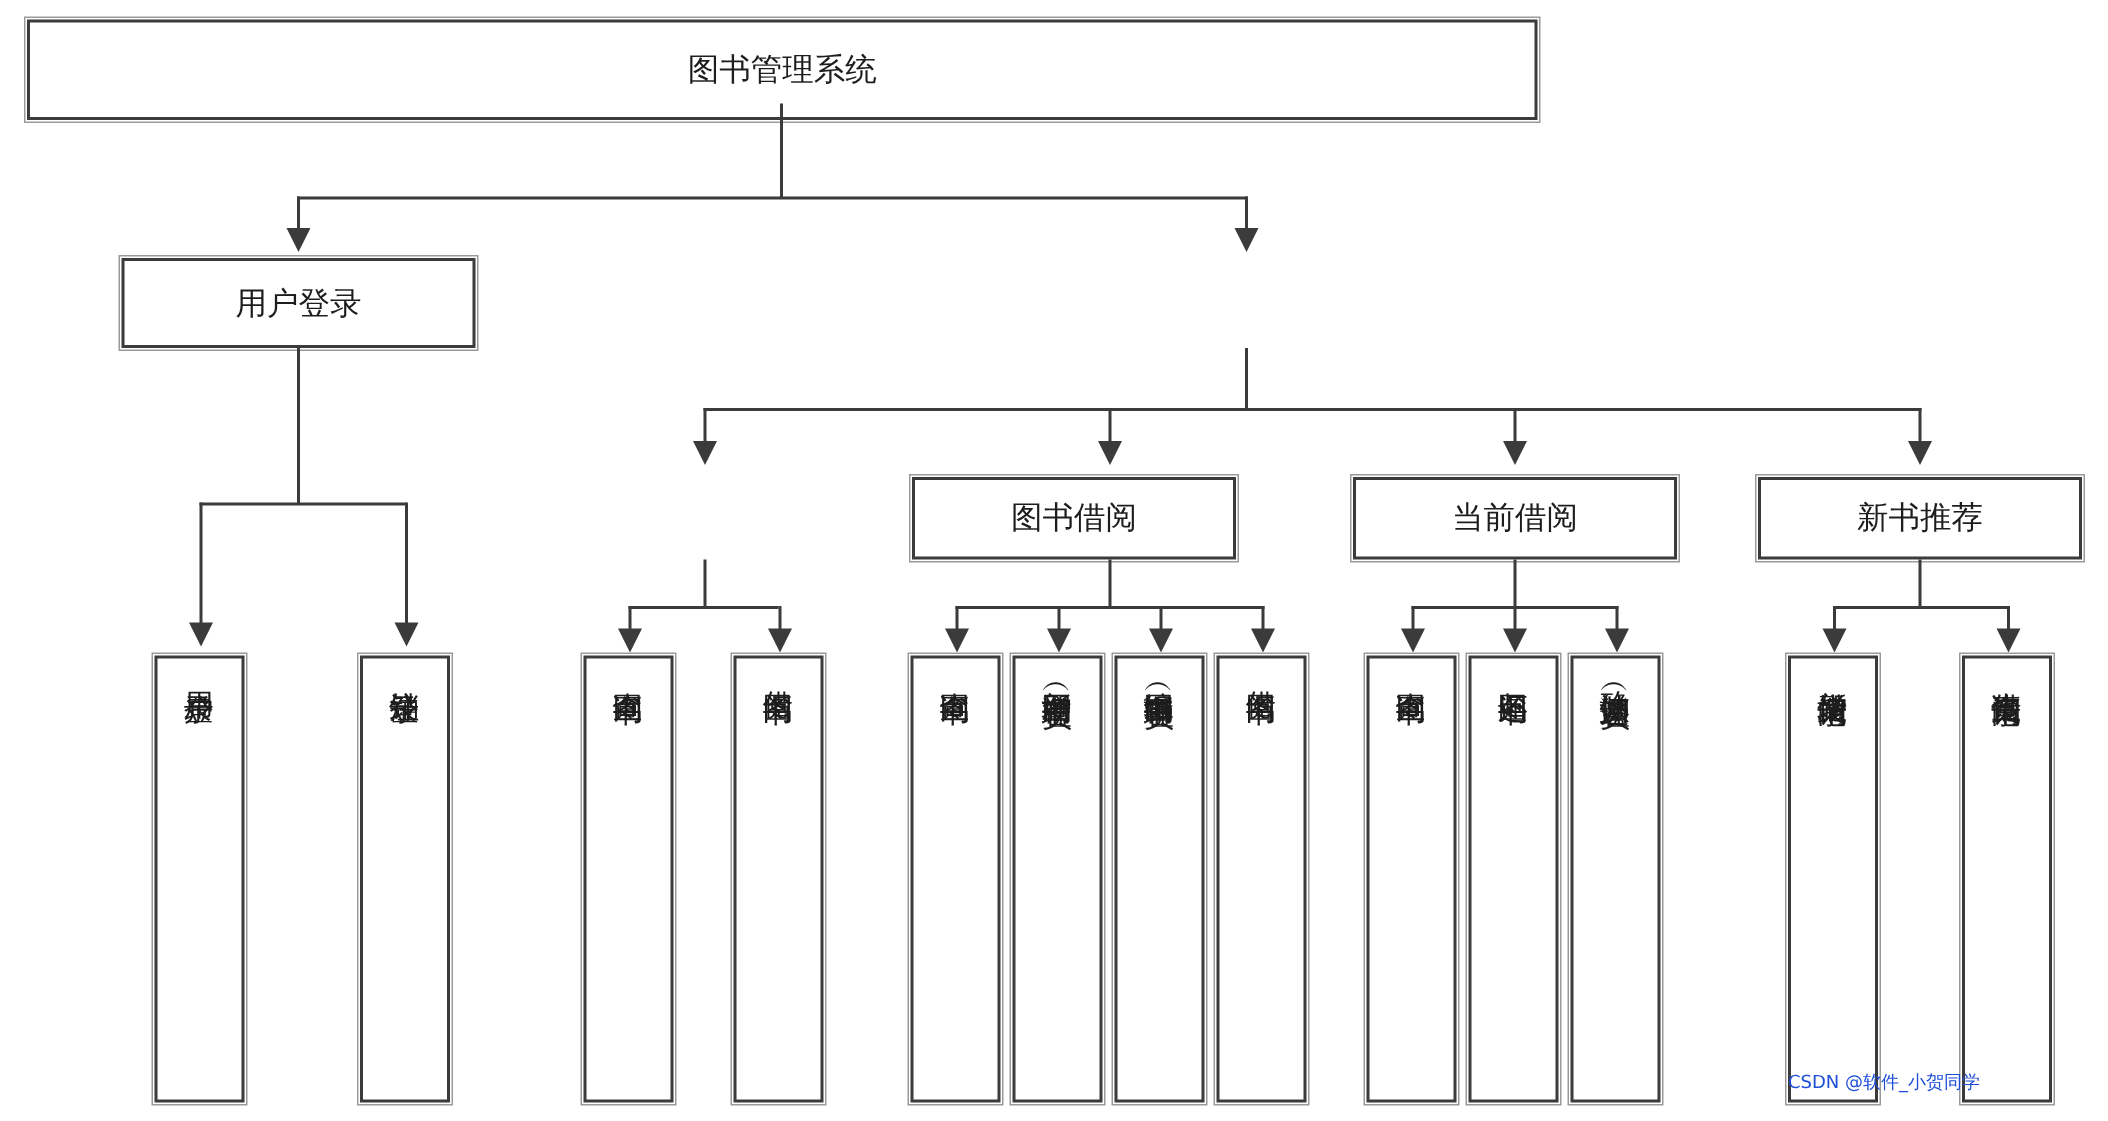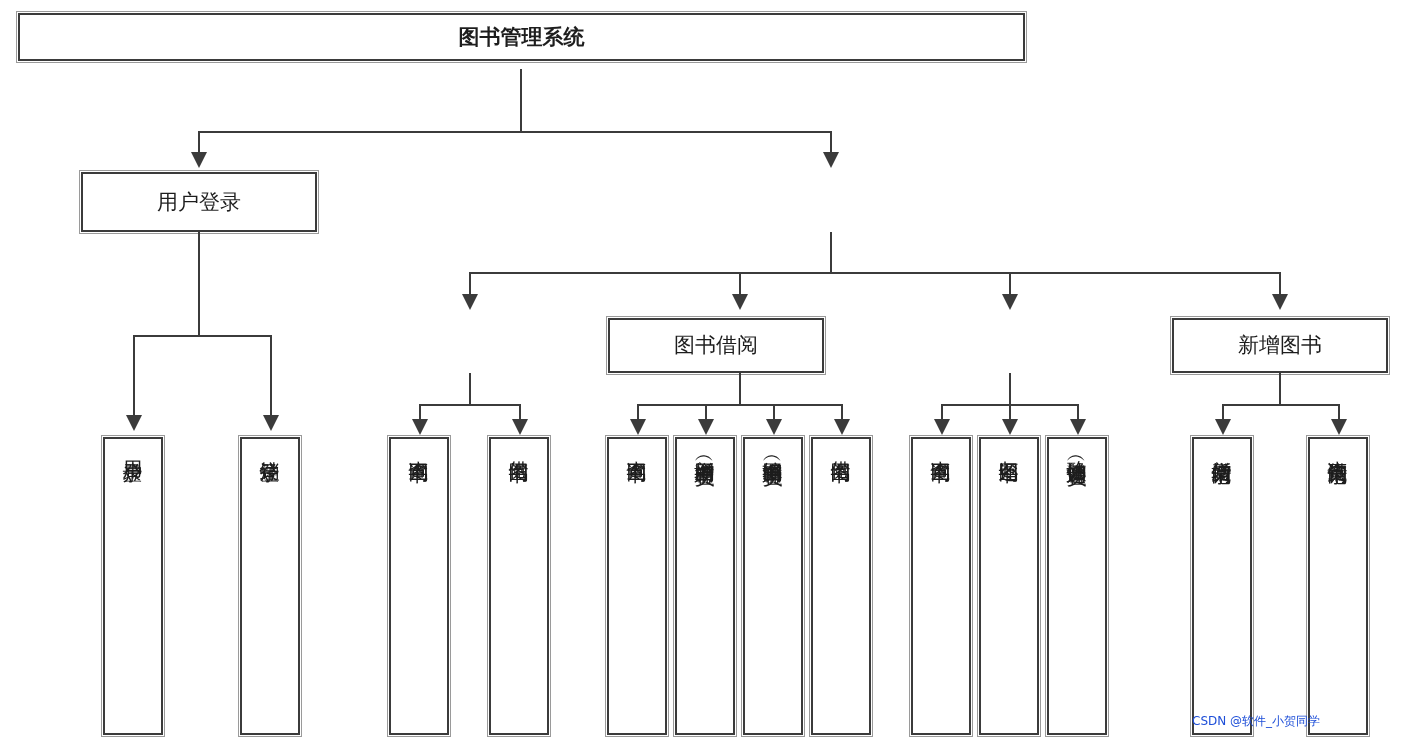--- a/index.html
+++ b/index.html
@@ -77,21 +77,21 @@
     font-size: 12px;
     white-space: nowrap;
     font-family: "DejaVu Sans", "Liberation Sans", sans-serif;
   }
 </style>
 </head>
 <body>
 
 <div id="canvas">
 
-  <div class="node root h" style="left:18px; top:13px; width:1007px; height:48px;font-weight:bold;">
+  <div class="node root h" style="left:18px; top:13px; width:1007px; height:67px;">
     <span class="label">图书管理系统</span>
   </div>
 
   <div class="seg v" style="left:520px; top:69px; height:63px;"></div>
 
   <div class="seg h" style="left:198px; top:131px; width:634px;"></div>
   <div class="seg v" style="left:198px; top:131px; height:23px;"></div>
   <div class="arrow" style="left:191px; top:152px;"></div>
   <div class="seg v" style="left:830px; top:131px; height:23px;"></div>
   <div class="arrow" style="left:823px; top:152px;"></div>
@@ -115,22 +115,25 @@
   <div class="seg v" style="left:739px; top:272px; height:24px;"></div>
   <div class="arrow" style="left:732px; top:294px;"></div>
   <div class="seg v" style="left:1009px; top:272px; height:24px;"></div>
   <div class="arrow" style="left:1002px; top:294px;"></div>
   <div class="seg v" style="left:1279px; top:272px; height:24px;"></div>
   <div class="arrow" style="left:1272px; top:294px;"></div>
 
   <div class="node h" style="left:608px; top:318px; width:216px; height:55px;">
     <span class="label">图书借阅</span>
   </div>
+  <div class="node h" style="left:902px; top:318px; width:216px; height:55px;">
+    <span class="label">当前借阅</span>
+  </div>
   <div class="node h" style="left:1172px; top:318px; width:216px; height:55px;">
-    <span class="label">新增图书</span>
+    <span class="label">新书推荐</span>
   </div>
 
   <div class="seg v" style="left:469px; top:373px; height:32px;"></div>
   <div class="seg h" style="left:419px; top:404px; width:100px;"></div>
   <div class="seg v" style="left:419px; top:404px; height:17px;"></div>
   <div class="arrow" style="left:412px; top:419px;"></div>
   <div class="seg v" style="left:519px; top:404px; height:17px;"></div>
   <div class="arrow" style="left:512px; top:419px;"></div>
 
   <div class="seg v" style="left:739px; top:373px; height:32px;"></div>

